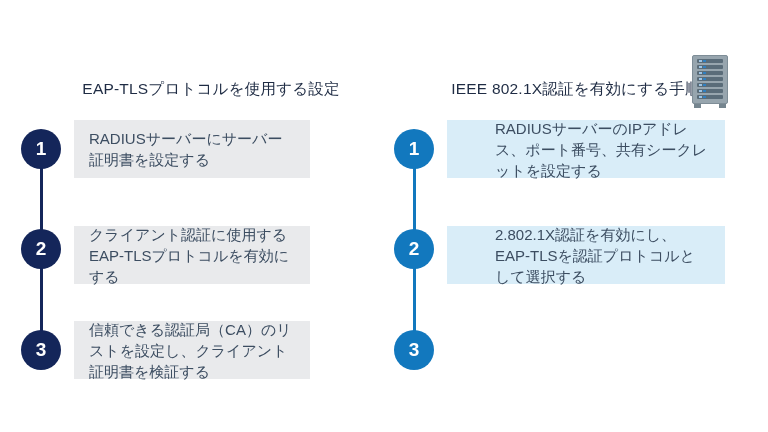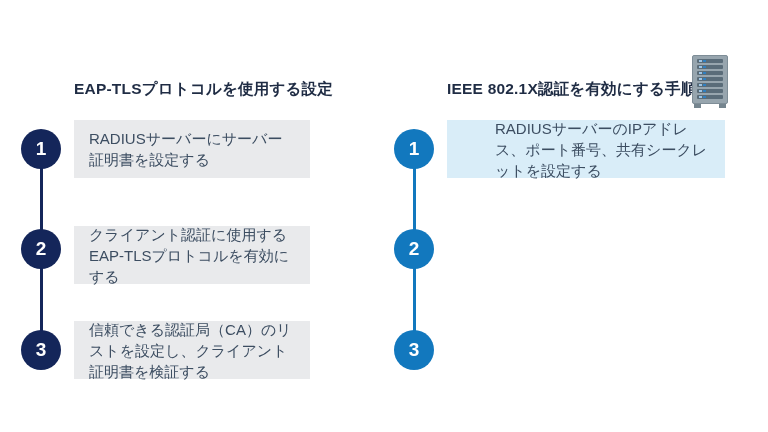--- a/index.html
+++ b/index.html
@@ -6,22 +6,22 @@
   body{
     width:768px;height:432px;background:#ffffff;
     font-family:"Liberation Sans","DejaVu Sans",sans-serif;
     position:relative;overflow:hidden;
   }
   .canvas{position:absolute;inset:0;}
 
   
   .col-heading{
     position:absolute;top:78px;height:22px;line-height:22px;
-    font-weight:bold;font-size:15.5px;color:#1f2c44;
-    letter-spacing:.2px;white-space:nowrap;
+    font-weight:normal;font-size:15.5px;color:#1f2c44;
+    text-align:center;letter-spacing:.2px;white-space:nowrap;
   }
   .col-heading.left{left:74px;width:274px;}
   .col-heading.right{left:447px;width:258px;}
 
   
   .tl-line{position:absolute;width:3px;top:147px;height:198px;}
   .tl-line.left{left:40px;background:#14265a;}
   .tl-line.right{left:413px;background:#1278be;}
 
   
@@ -126,14 +126,17 @@
   <div class="step-box gray b2">
       <span>クライアント認証に使用するEAP-TLSプロトコルを有効にする</span>
     </div>
   <div class="step-box gray b3">
       <span>信頼できる認証局（CA）のリストを設定し、クライアント証明書を検証する</span>
     </div>
 
   <div class="step-box lightblue b1">
       <span>RADIUSサーバーのIPアドレス、ポート番号、共有シークレットを設定する</span>
     </div>
+  <div class="step-box lightblue b2">
+      <span>2.802.1X認証を有効にし、EAP-TLSを認証プロトコルとして選択する</span>
+    </div>
 
 </div>
 
 </body></html>

